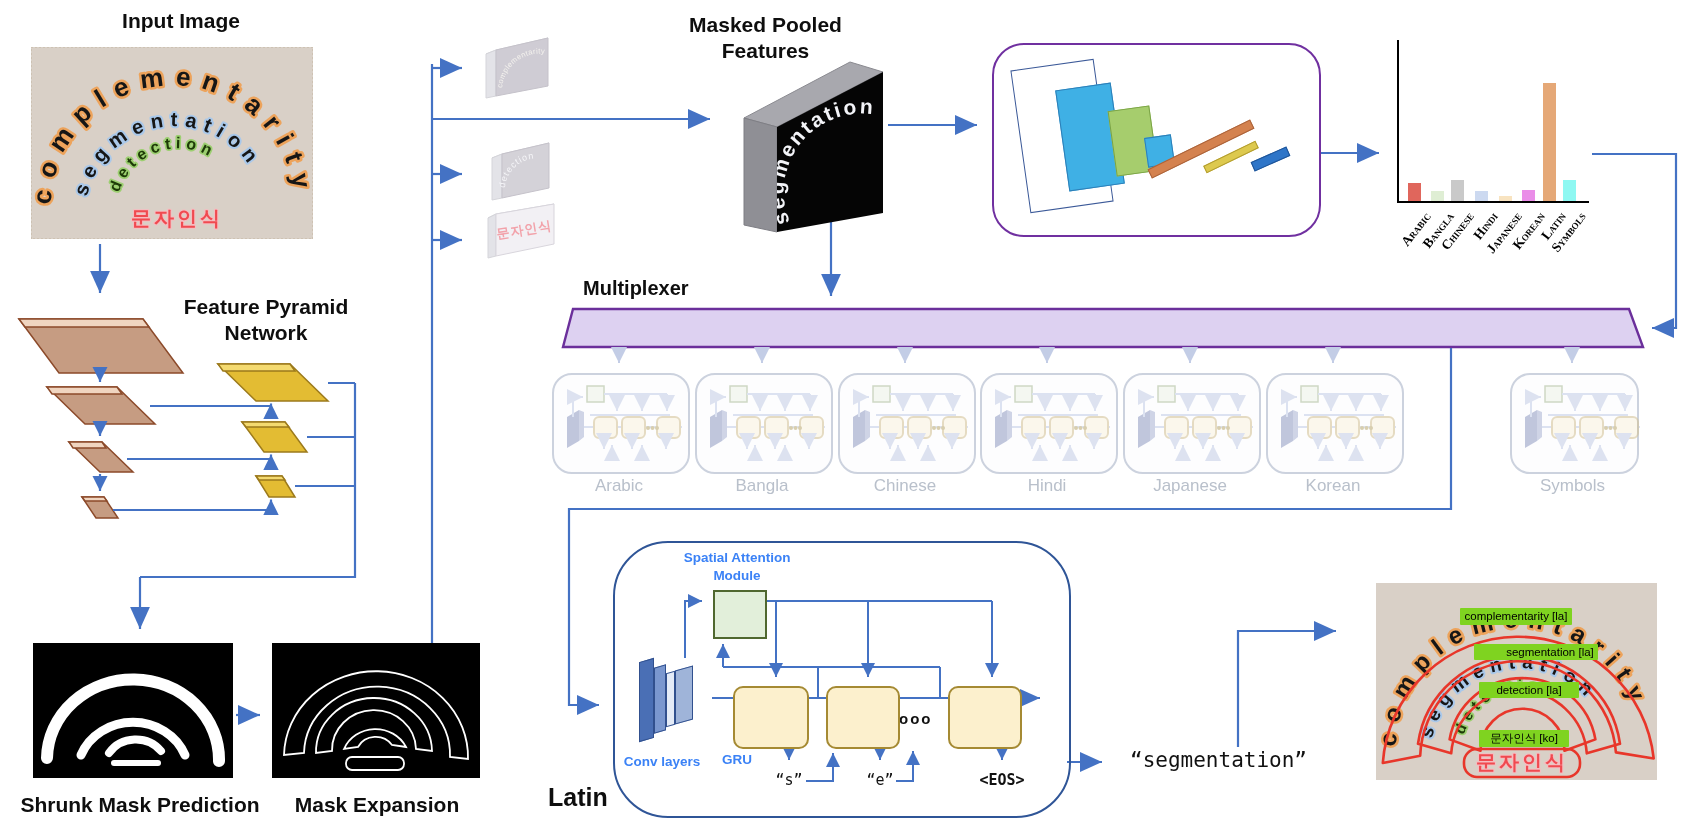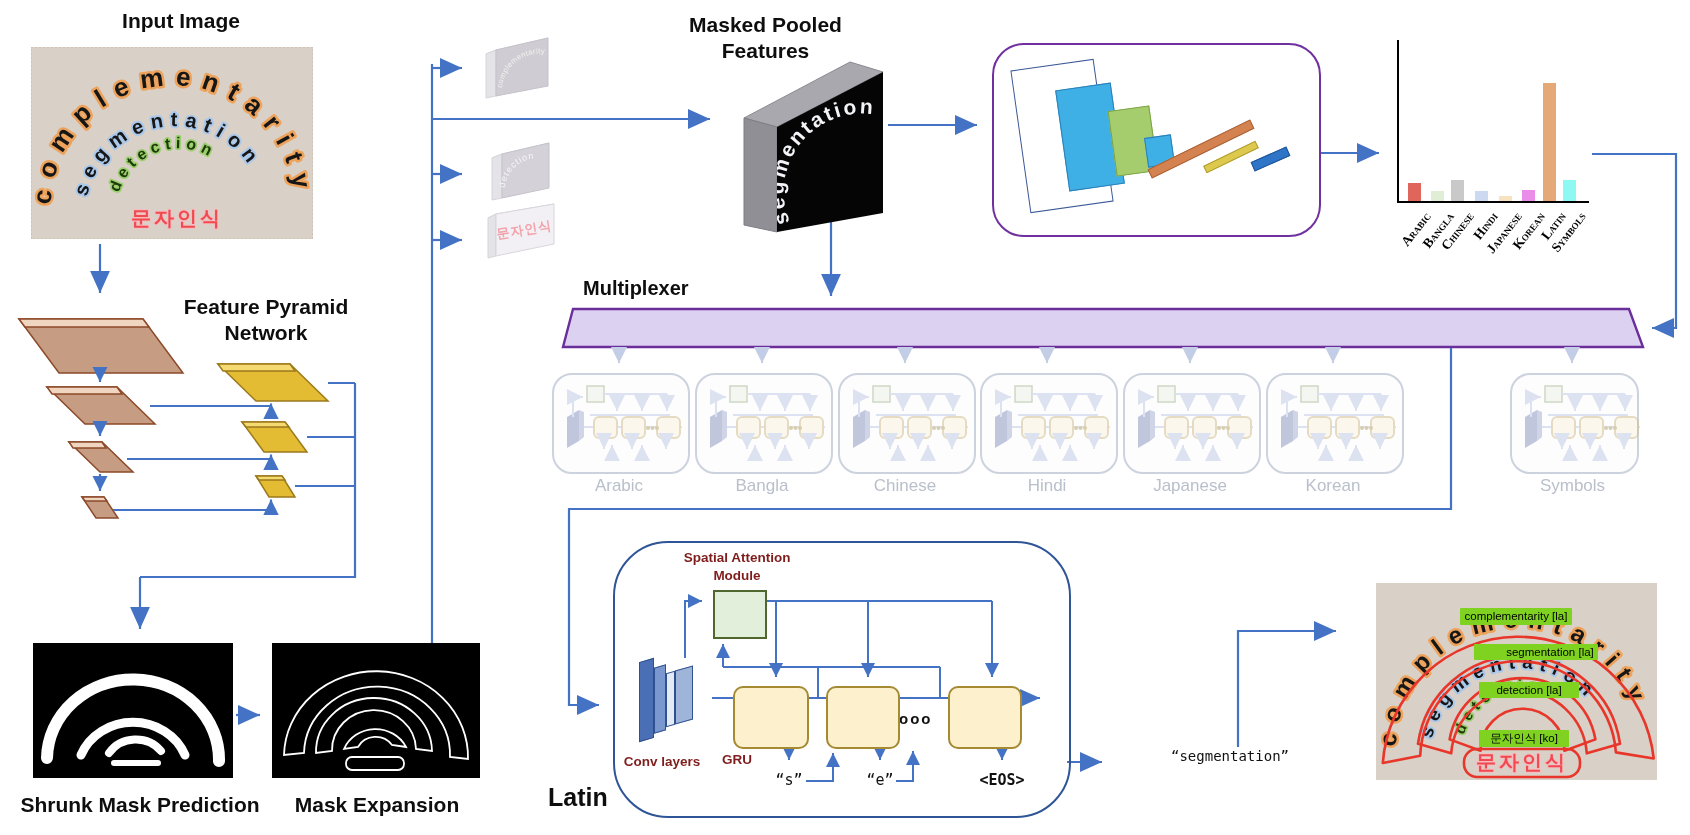--- a/index.html
+++ b/index.html
@@ -1,18 +1,18 @@
 <!DOCTYPE html>
 <html><head>
 <meta charset="utf-8">
 <style>
   html,body{margin:0;padding:0;background:#fff;font-family:"Liberation Sans",sans-serif;}
   #canvas{position:relative;width:1690px;height:835px;background:#ffffff;overflow:hidden;}
   .title{position:absolute;color:#0e0e0e;font-weight:600;font-size:21px;text-align:center;line-height:26px;white-space:nowrap;}
-  .small-lbl{position:absolute;color:#7f1d1d;font-weight:600;font-size:13.5px;text-align:center;line-height:18px;white-space:nowrap;}
+  .small-lbl{position:absolute;color:#3b82f6;font-weight:600;font-size:13.5px;text-align:center;line-height:18px;white-space:nowrap;}
   #wires{position:absolute;left:0;top:0;z-index:1;}
   .comp{position:absolute;z-index:2;}
   
   #lpn-box{left:992px;top:43px;width:325px;height:190px;border:2.5px solid #7030a0;border-radius:32px;background:#fff;}
   .blk{position:absolute;z-index:3;}
   
   .head-box{position:absolute;z-index:2;width:134px;height:97px;border:2px solid #ccd2de;border-radius:20px;background:#fdfdfe;}
   .head-lbl{position:absolute;z-index:2;color:#b9c0cb;font-size:17px;text-align:center;white-space:nowrap;}
   
   #latin-box{left:613px;top:541px;width:454px;height:273px;border:2.5px solid #2f5597;border-radius:55px;background:transparent;z-index:2;}
@@ -248,21 +248,21 @@
 
   <div class="gru" style="left:733px;top:686px;width:72px;height:59px;"></div>
   <div class="gru" style="left:826px;top:686px;width:70px;height:59px;"></div>
   <div class="gru" style="left:948px;top:686px;width:70px;height:59px;"></div>
   <div class="small-lbl" style="left:707px;top:751px;width:60px;z-index:3;">GRU</div>
   <div class="comp" style="left:899px;top:710px;font-weight:800;font-size:15px;letter-spacing:2px;color:#111;">ooo</div>
   <div class="token" style="left:764px;top:771px;width:50px;">“s”</div>
   <div class="token" style="left:855px;top:771px;width:50px;">“e”</div>
   <div class="token" style="left:968px;top:771px;width:68px;font-weight:600;">&lt;EOS&gt;</div>
 
-  <div class="comp mono" style="left:1130px;top:748px;width:200px;font-size:14px;color:#111;text-align:center;">“segmentation”</div>
+  <div class="comp mono" style="left:1130px;top:748px;width:200px;font-size:21px;color:#111;text-align:left;">“segmentation”</div>
 
   <svg class="comp" style="left:1376px;top:583px;" width="281" height="197" viewBox="0 0 281 197">
     <defs>
       <path id="p_o1" d="M 20,164 A 122 122 0 0 1 264,169"></path>
       <path id="p_o2" d="M 56,156 A 90 90 0 0 1 230,149"></path>
       <path id="p_o3" d="M 88,152 A 62 62 0 0 1 205,146"></path>
     </defs>
     <rect width="281" height="197" fill="#d9d0c7"></rect>
     <text font-size="24" font-weight="bold" fill="#161616" style="letter-spacing:10px;paint-order:stroke;" stroke="#eda35b" stroke-width="5" stroke-linejoin="round"><textPath href="#p_o1">complementarity</textPath></text>
     <text font-size="19" font-weight="bold" fill="#161616" style="letter-spacing:6.5px;paint-order:stroke;" stroke="#a9c8ea" stroke-width="4" stroke-linejoin="round"><textPath href="#p_o2">segmentation</textPath></text>

